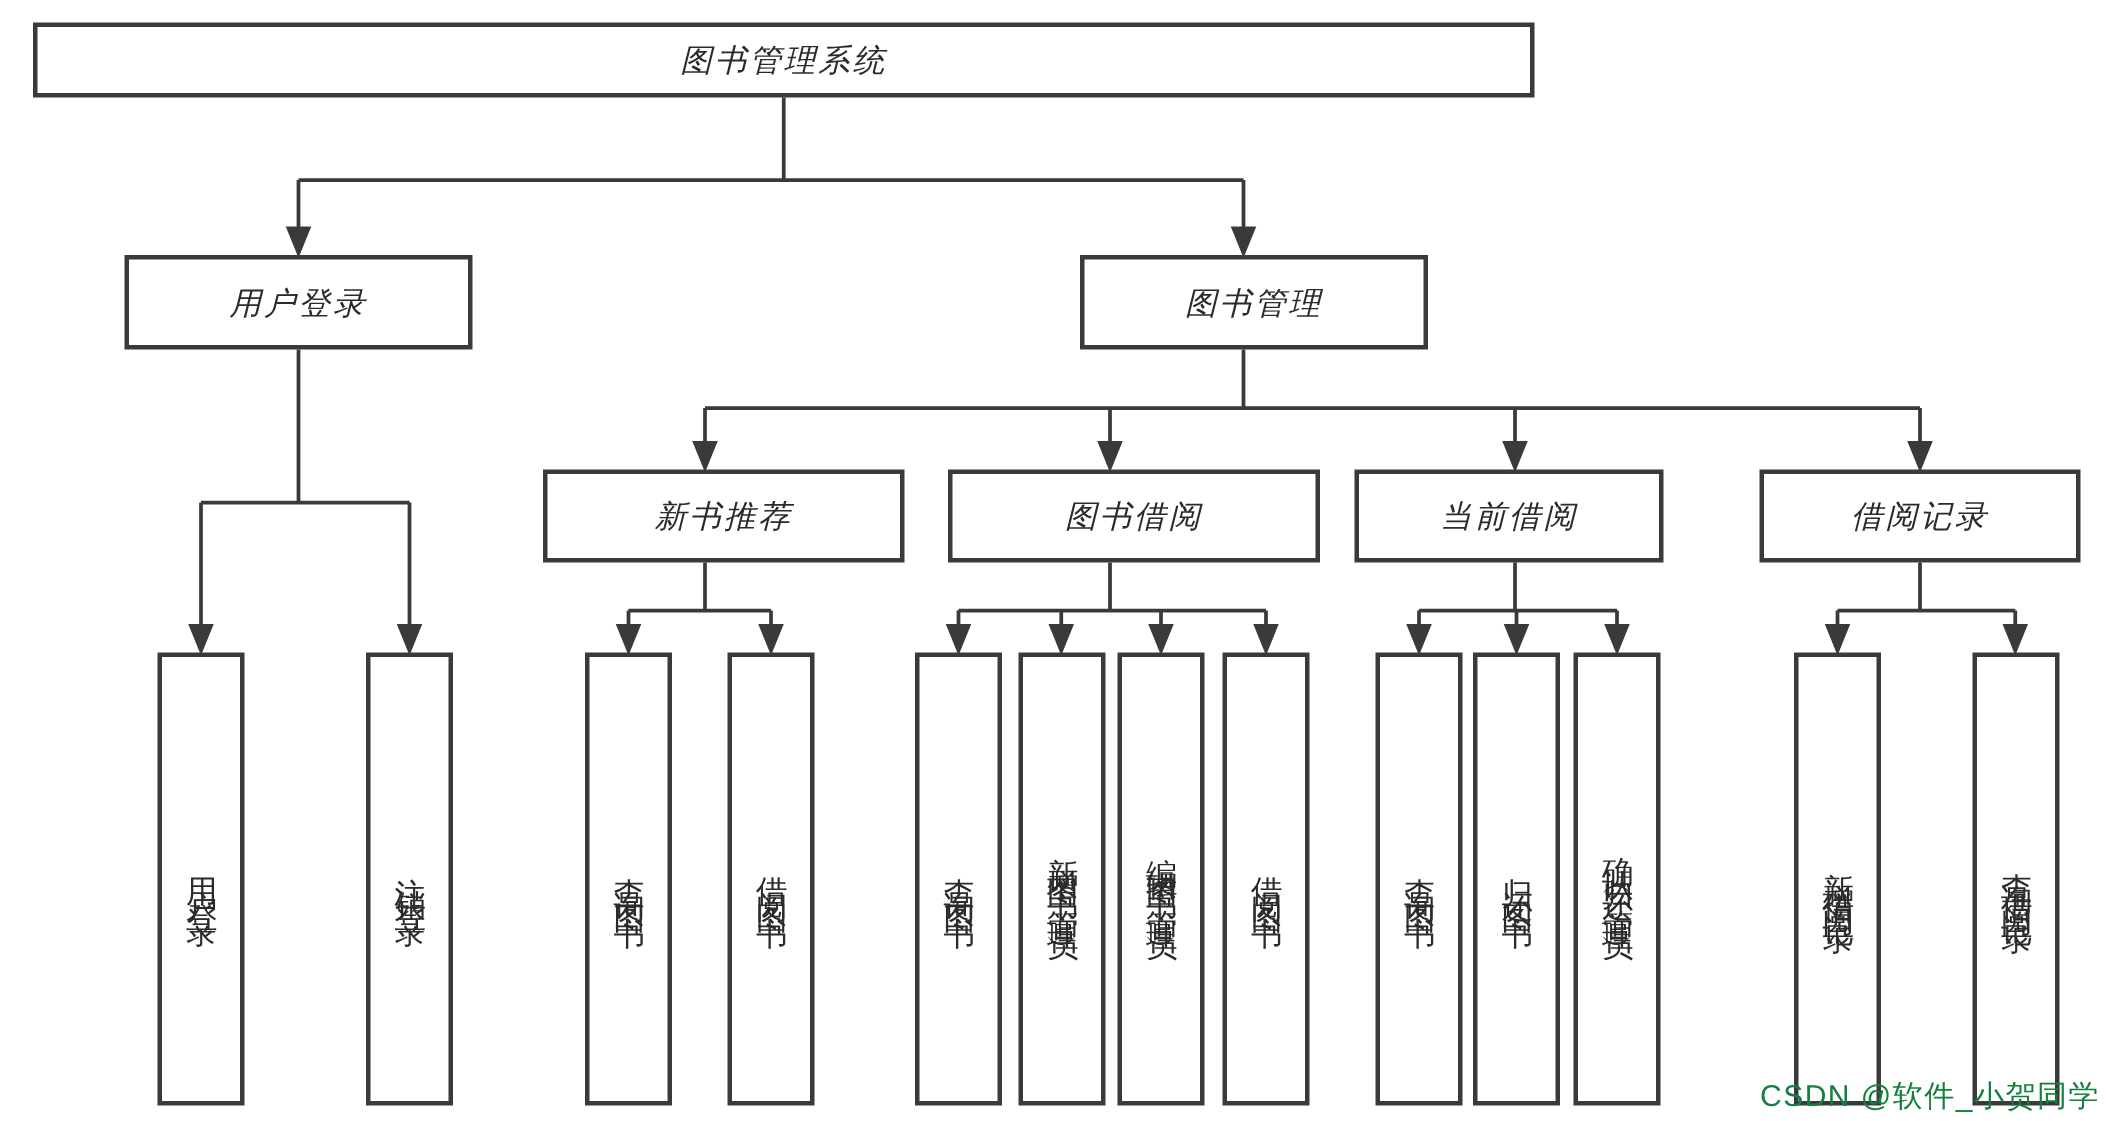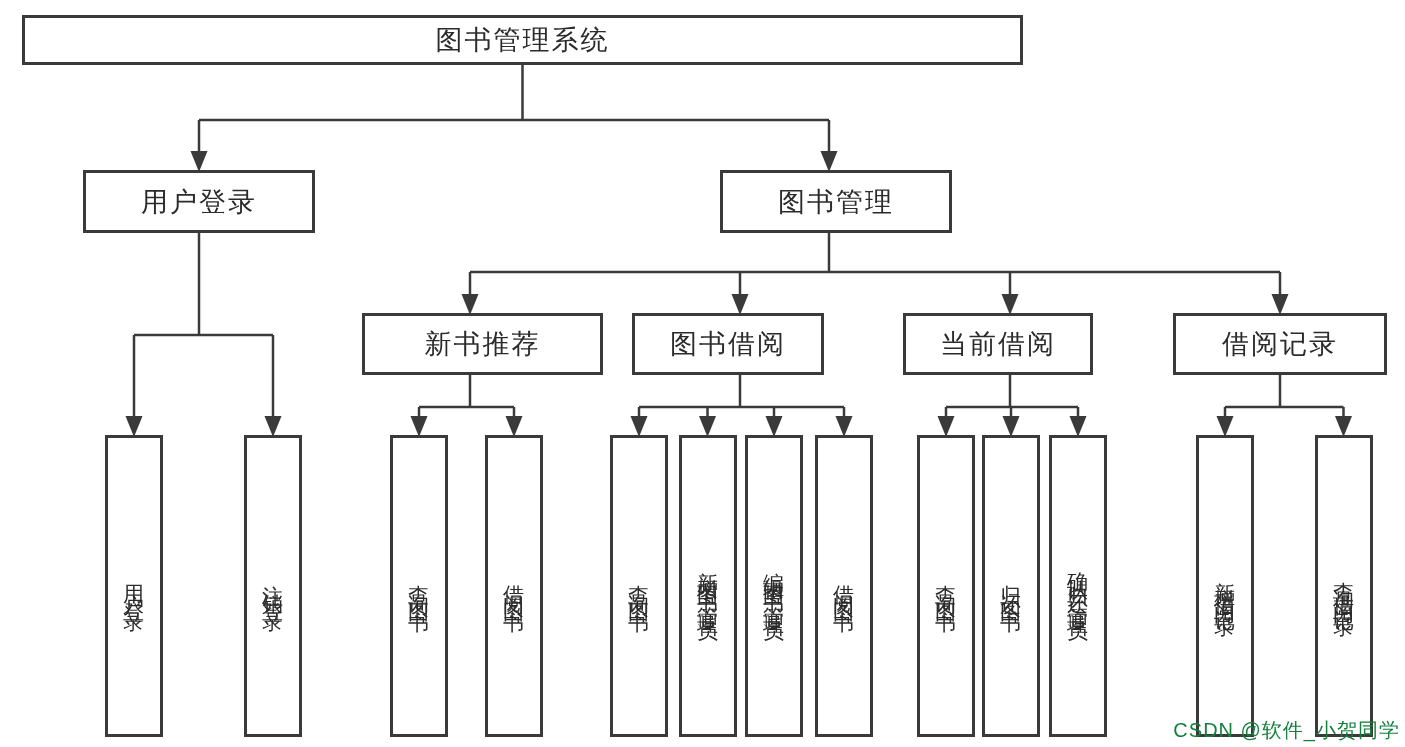--- a/index.html
+++ b/index.html
@@ -17,23 +17,24 @@
   }
   .node {
     position: absolute;
     box-sizing: border-box;
     border: 3px solid #3a3a3a;
     background: #ffffff;
     display: flex;
     align-items: center;
     justify-content: center;
     color: #2b2b2b;
-    font-size: 27px;
+    font-size: 21px;
     letter-spacing: 2px;
     z-index: 1;
+    font-style: italic;
   }
   .vbox {
     position: absolute;
     box-sizing: border-box;
     border: 3px solid #3a3a3a;
     background: #ffffff;
     width: 58px;
     height: 302px;
     top: 435px;
     display: flex;
@@ -151,24 +152,24 @@
   <div class="node" style="left:83px; top:170px; width:232px; height:63px;">
     <span>用户登录</span>
   </div>
   <div class="node" style="left:720px; top:170px; width:232px; height:63px;">
     <span>图书管理</span>
   </div>
 
   <div class="node" style="left:362px; top:313px; width:241px; height:62px;">
     <span>新书推荐</span>
   </div>
-  <div class="node" style="left:632px; top:313px; width:192px; height:62px;">
+  <div class="node" style="left:632px; top:313px; width:248px; height:62px;">
     <span>图书借阅</span>
   </div>
-  <div class="node" style="left:903px; top:313px; width:190px; height:62px;">
+  <div class="node" style="left:903px; top:313px; width:206px; height:62px;">
     <span>当前借阅</span>
   </div>
   <div class="node" style="left:1173px; top:313px; width:214px; height:62px;">
     <span>借阅记录</span>
   </div>
 
   <div class="vbox" style="left:105px;">
     <span>用户登录</span>
   </div>
   <div class="vbox" style="left:244px;">

